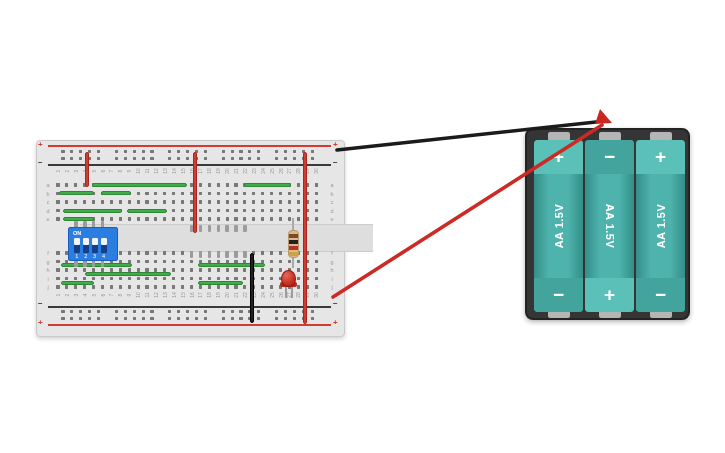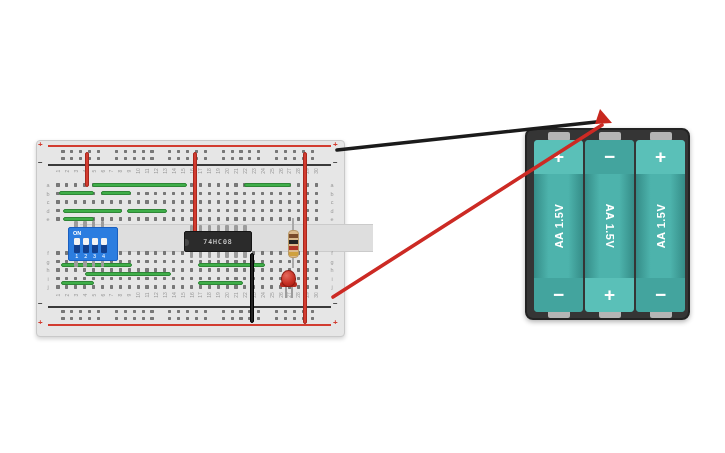--- a/index.html
+++ b/index.html
@@ -124,24 +124,20 @@
     <div class="dip-slider" style="left:4.8px;"></div>
     <div class="dip-slider" style="left:13.7px;"></div>
     <div class="dip-slider" style="left:22.6px;"></div>
     <div class="dip-slider" style="left:31.5px;"></div>
     <span class="dip-num" style="left:3.8px;">1</span>
     <span class="dip-num" style="left:12.7px;">2</span>
     <span class="dip-num" style="left:21.6px;">3</span>
     <span class="dip-num" style="left:30.5px;">4</span>
   </div>
 
-  <div id="ic">
-    <div id="ic-notch"></div>
-    <span id="ic-label">74HC08</span>
-  </div>
 
   <div id="resistor">
     <div id="resistor-lead"></div>
     <div id="resistor-body">
         <div class="rband" style="top: 3px; background: rgb(122, 74, 43);"></div>
         <div class="rband" style="top: 9px; background: rgb(34, 34, 34);"></div>
         <div class="rband" style="top: 15px; background: rgb(176, 52, 39);"></div>
         <div class="rband" style="top: 21px; background: rgb(207, 161, 63);"></div>
       </div>
   </div>

